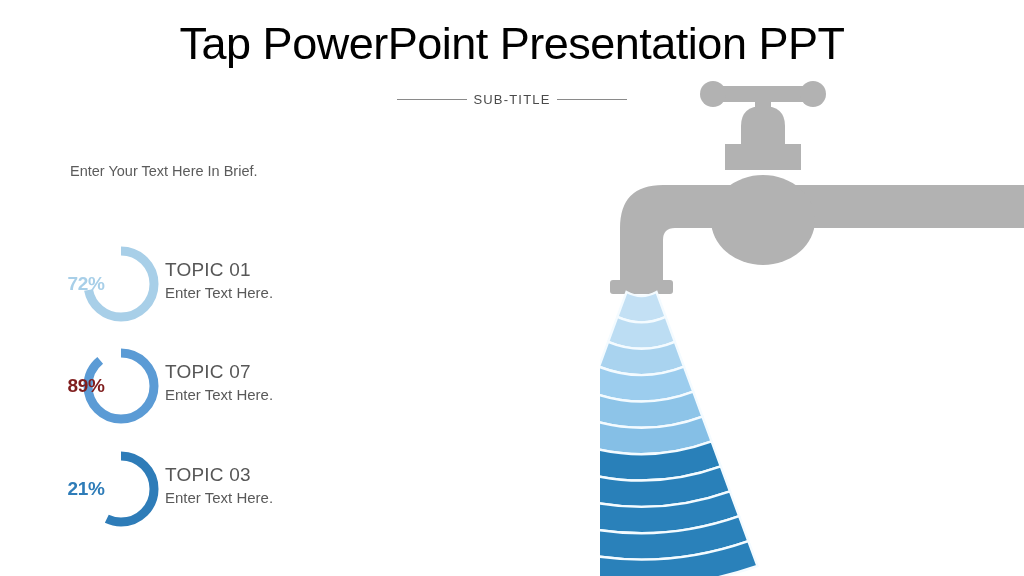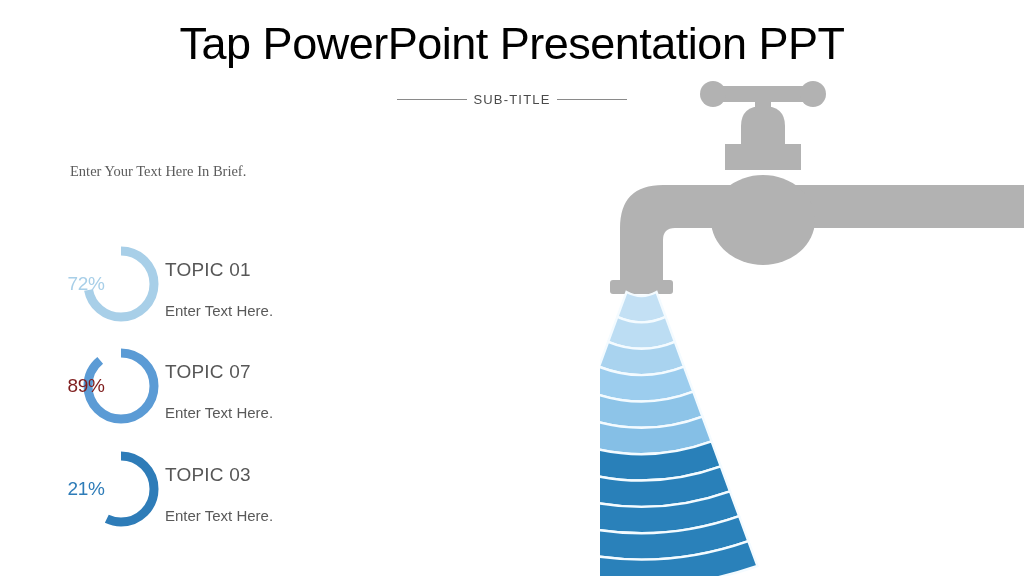--- a/index.html
+++ b/index.html
@@ -55,21 +55,20 @@
   }
 
   
   #brief {
     position: absolute;
     left: 70px;
     top: 163px;
     font-size: 14.5px;
     color: #5b5b5b;
     white-space: nowrap;
-    font-family: Liberation Serif, serif;
   }
 
   
   .topic-row {
     position: absolute;
     left: 70px;
     width: 320px;
     height: 100px;
   }
   .donut {
@@ -79,36 +78,36 @@
     width: 82px;
     height: 82px;
   }
   .pct {
     position: absolute;
     left: -22px;
     top: 30px;
     width: 76px;
     text-align: center;
     font-size: 19px;
-    font-weight: normal;
+    font-weight: bold;
     letter-spacing: -0.3px;
   }
   .topic-text {
     position: absolute;
     left: 95px;
     top: 16px;
   }
   .topic-title {
     font-size: 19px;
     color: #575757;
     letter-spacing: 0.2px;
     white-space: nowrap;
   }
   .topic-sub {
-    margin-top: 21px;
+    margin-top: 3px;
     font-size: 15px;
     color: #595959;
     white-space: nowrap;
   }
 
   
   #tap {
     position: absolute;
     left: 600px;
     top: 80px;

